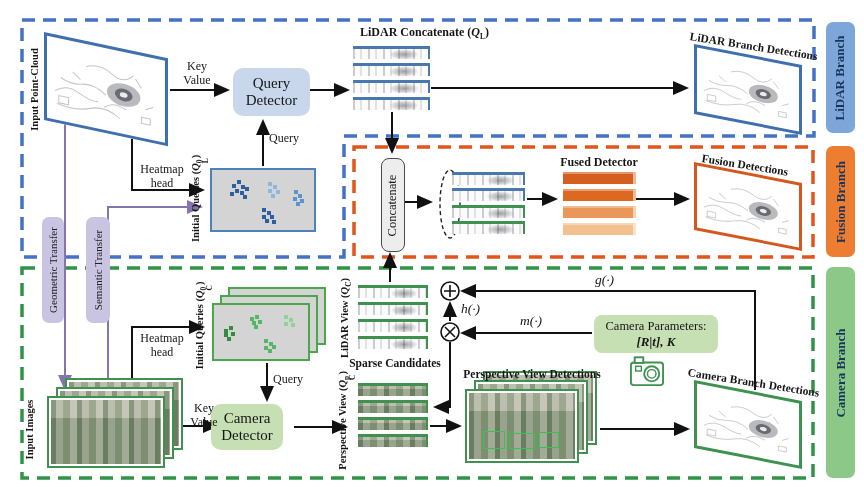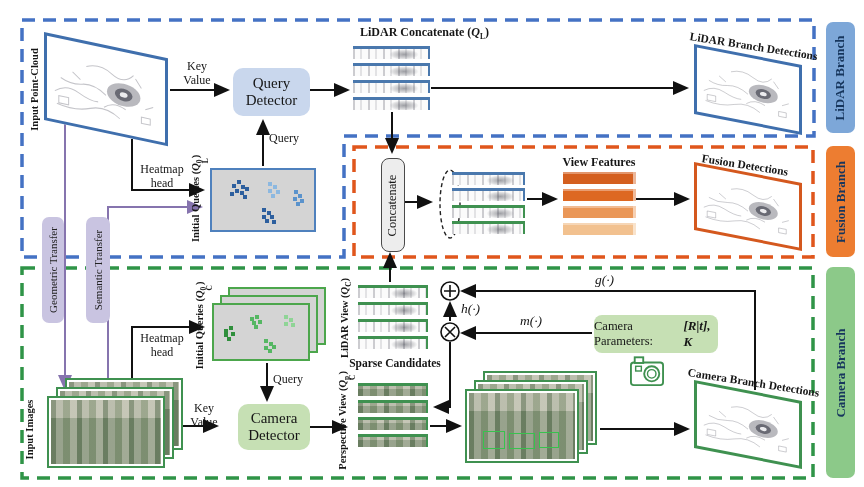--- a/index.html
+++ b/index.html
@@ -223,21 +223,21 @@
   <div class="concat" style="left:381px;top:158px;width:22px;height:92px">
     <div class="vtext">Concatenate</div>
   </div>
 
 
   <div class="strip pcbg lidar-edge" style="left:452px;top:172px;width:73px"></div>
   <div class="strip pcbg lidar-edge" style="left:452px;top:188px;width:73px"></div>
   <div class="strip pcbg cam-edge" style="left:452px;top:205px;width:73px"></div>
   <div class="strip pcbg cam-edge" style="left:452px;top:221px;width:73px"></div>
 
-  <div class="lbl bold ctr" style="left:553px;top:156px;width:92px">View Features</div>
+  <div class="lbl bold ctr" style="left:553px;top:156px;width:92px">Fused Detector</div>
   <div class="fbar" style="left:563px;top:172px;width:70px;background:#d45f1f"></div>
   <div class="fbar" style="left:563px;top:189px;width:70px;background:#dd6822"></div>
   <div class="fbar" style="left:563px;top:206px;width:70px;background:#ea9758"></div>
   <div class="fbar" style="left:563px;top:223px;width:70px;background:#f2c18f"></div>
 
   <div class="detlbl" style="left:702px;top:152px">Fusion Detections</div>
   <div class="frame oframe skew" style="left:694px;top:162px;width:108px;height:68px">
     <div class="pc-sketch" style="width:100%;height:100%"><svg width="100%" height="100%" viewBox="0 0 120 80" preserveAspectRatio="none">
   <g stroke="rgba(100,100,112,.38)" fill="none" stroke-width="1">
    <path d="M8,52 q12,-9 24,-3 t20,5"></path>
@@ -313,21 +313,21 @@
   <div class="photo-frame" style="left:56px;top:387px;width:118px;height:72px">
       <div class="ph photobg"></div>
     </div>
   <div class="photo-frame" style="left:47px;top:396px;width:118px;height:72px">
       <div class="ph photobg"></div>
     </div>
 
   <div class="lbl ctr ml" style="left:182px;top:402px;width:44px">Key
 Value</div>
 
-  <div class="box greenfill detectorbox" style="left:238px;top:404px;width:72px;height:46px">
+  <div class="box greenfill detectorbox" style="left:211px;top:404px;width:72px;height:46px">
     <div class="ml">Camera
 Detector</div>
   </div>
 
   <div class="vlabel" style="left:339px;top:278px;width:14px;height:80px">
     <div class="vtext bold" style="font-size:10.5px">
       <span>LiDAR View (</span><span class="qsym">Q</span><sub class="subi">C</sub><span>)</span>
     </div>
   </div>
 
@@ -349,34 +349,35 @@
 
   <div class="strip photobg cam-edge" style="left:358px;top:383px;width:70px"></div>
   <div class="strip photobg cam-edge" style="left:358px;top:400px;width:70px"></div>
   <div class="strip photobg cam-edge" style="left:358px;top:417px;width:70px"></div>
   <div class="strip photobg cam-edge" style="left:358px;top:434px;width:70px"></div>
 
   <div class="mathlbl" style="left:595px;top:272px">g(·)</div>
   <div class="mathlbl" style="left:461px;top:301px">h(·)</div>
   <div class="mathlbl" style="left:520px;top:313px">m(·)</div>
 
-  <div class="box greenfill" style="left:594px;top:315px;width:124px;height:38px;flex-direction:row;border-radius:8px">
+  <div class="box greenfill" style="left:594px;top:315px;width:124px;height:38px;flex-direction:column;border-radius:8px">
     <div style="font-size:12.5px">Camera Parameters:</div>
     <div class="bold ital" style="font-size:13px">[R|t], K</div>
   </div>
 
   <svg class="abs" style="left:628px;top:354px;z-index:3" width="38" height="34" viewBox="0 0 40 36">
     <rect x="3" y="9" width="34" height="24" rx="3" fill="#fff" stroke="#3f9150" stroke-width="2"></rect>
     <rect x="7" y="3.5" width="9" height="6" fill="#fff" stroke="#3f9150" stroke-width="2"></rect>
     <rect x="8" y="13" width="6" height="5" fill="none" stroke="#3f9150" stroke-width="1.5"></rect>
     <circle cx="25" cy="21" r="8" fill="none" stroke="#3f9150" stroke-width="2"></circle>
     <circle cx="25" cy="21" r="4.5" fill="none" stroke="#3f9150" stroke-width="1.5"></circle>
   </svg>
 
 
+  <div class="lbl bold ctr" style="left:452px;top:368px;width:160px;font-size:11.5px">Perspective View Detections</div>
 
   <div class="photo-frame" style="left:483px;top:371px;width:114px;height:74px">
       <div class="ph photobg"></div>
     </div>
   <div class="photo-frame" style="left:474px;top:380px;width:114px;height:74px">
       <div class="ph photobg"></div>
     </div>
   <div class="photo-frame" style="left:465px;top:389px;width:114px;height:74px">
     <div class="ph photobg">
       <span class="det-box" style="left:14px;top:38px;width:20px;height:16px"></span>

